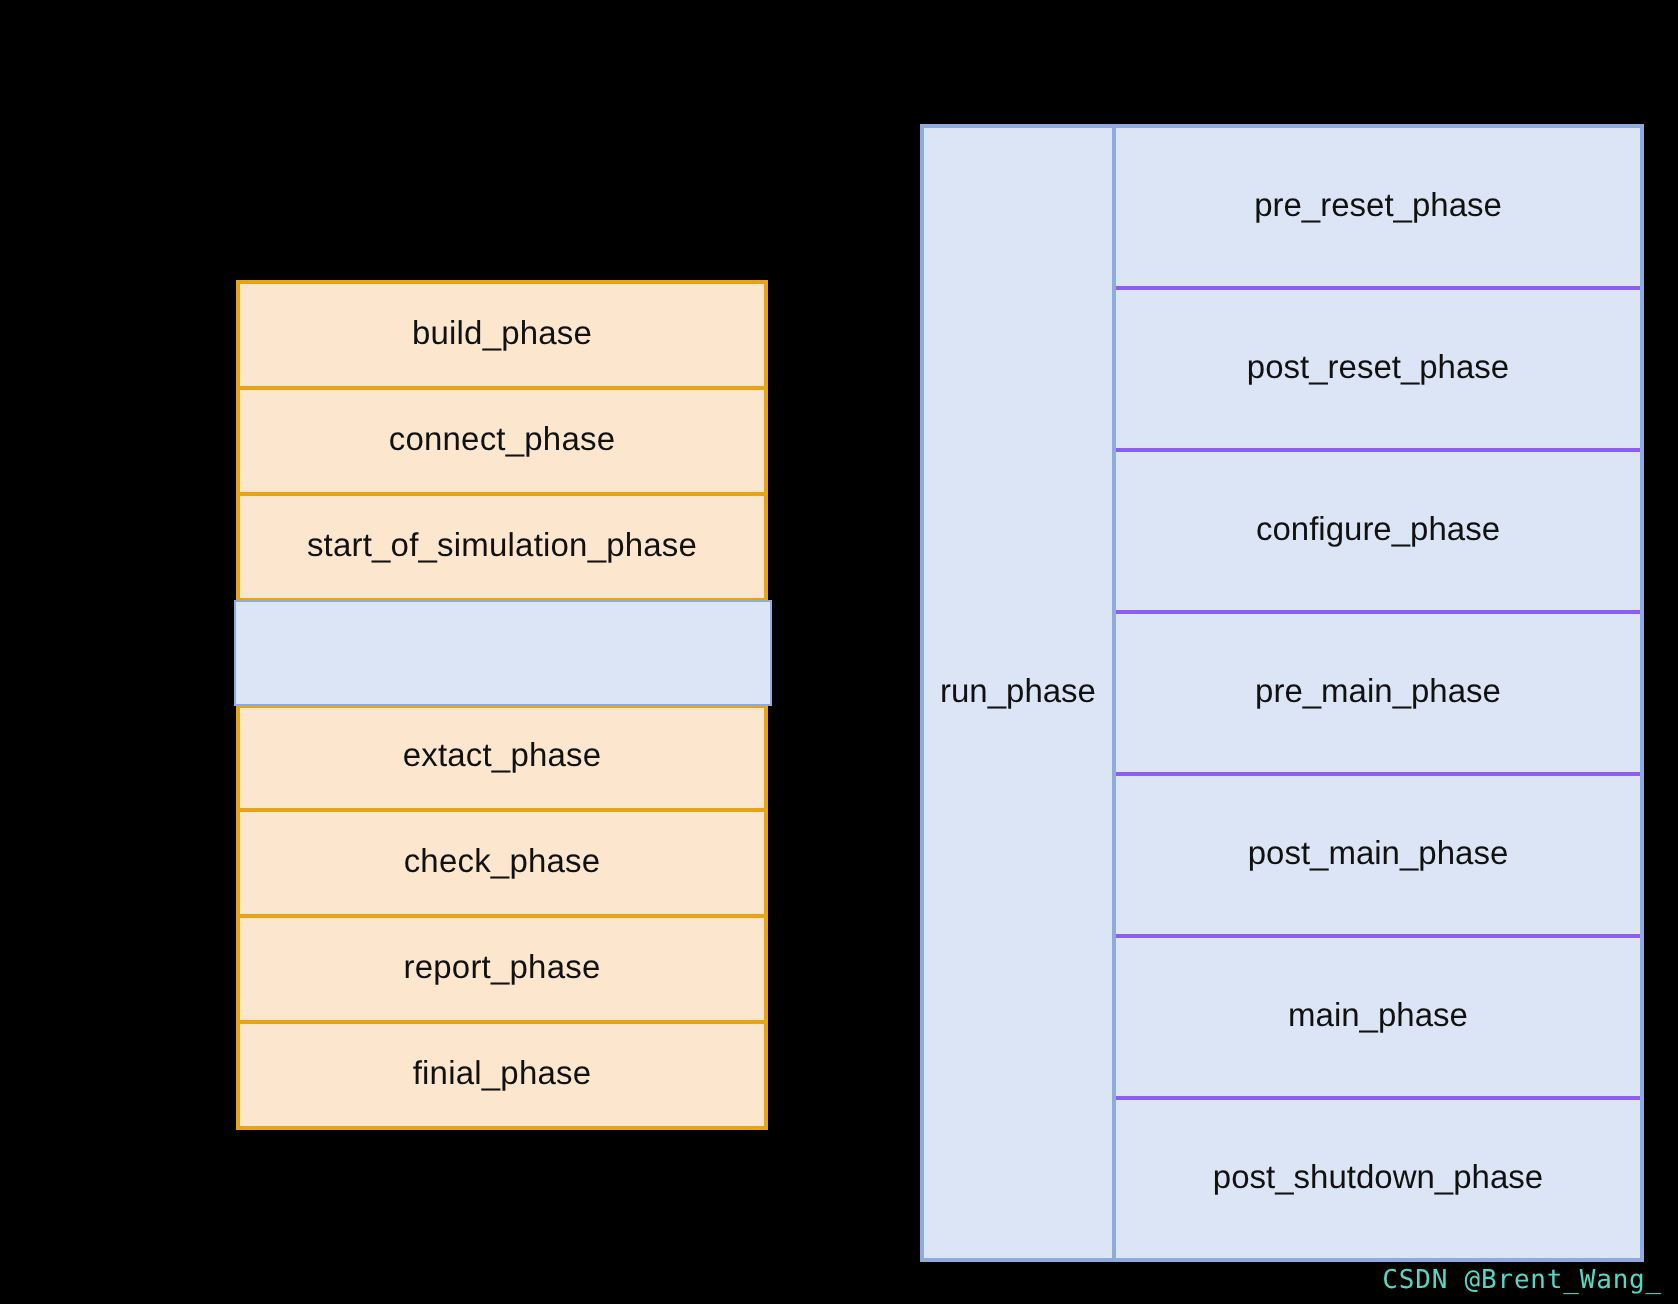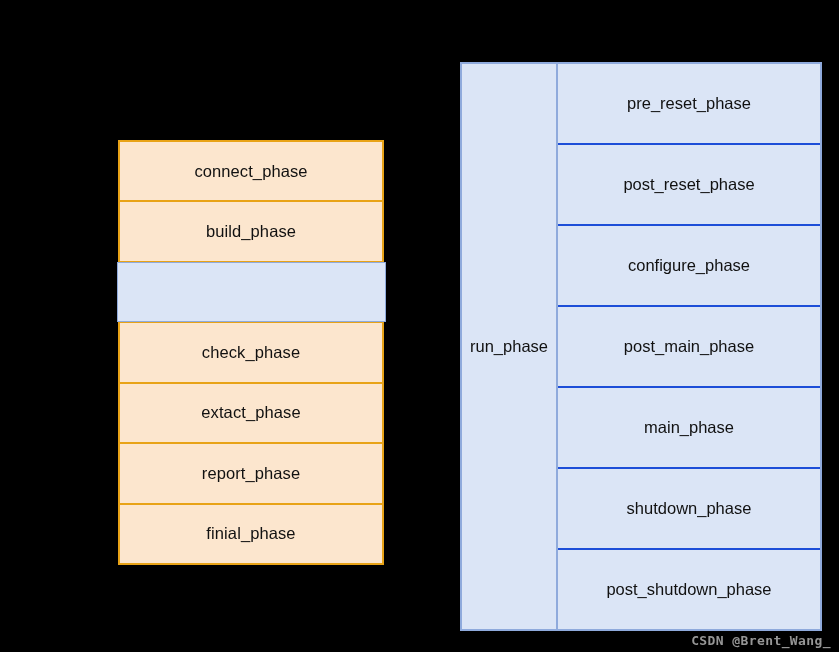--- a/index.html
+++ b/index.html
@@ -102,72 +102,74 @@
   #subphase-list {
     flex: 1 1 auto;
     box-sizing: border-box;
     display: flex;
     flex-direction: column;
   }
   .rrow {
     flex: 1 1 0;
     box-sizing: border-box;
     background: #dbe5f6;
-    border-bottom: 2px solid #1d4ed8;
+    border-bottom: 2px solid #8b5cf6;
     display: flex;
     align-items: center;
     justify-content: center;
     font-size: 16.5px;
     color: #111111;
     white-space: nowrap;
   }
   .rrow:last-child { border-bottom: none; border-radius: 17px; }
 
   
   #watermark {
     position: absolute;
     right: 8px;
     bottom: 4px;
     font-family: "DejaVu Sans Mono", monospace;
     font-size: 13px;
-    color: #a3a3a3;
+    color: #5eead4;
     opacity: 0.92;
     white-space: nowrap;
     letter-spacing: 0.4px;
     z-index: 9;
-    font-weight: bold;
   }
 </style>
 </head>
 <body>
 
 <div id="canvas">
 
   <div id="left-panel">
 
     <div class="lrow">
+      <span>build_phase</span>
+    </div>
+
+    <div class="lrow">
       <span>connect_phase</span>
     </div>
 
-    <div class="lrow">
-      <span>build_phase</span>
-    </div>
-
-
+
+    <div class="lrow">
+      <span>start_of_simulation_phase</span>
+    </div>
 
     <div class="lrow run-slot">
       <span class="clipped-label">run_phase</span>
     </div>
 
     <div class="lrow">
+      <span>extact_phase</span>
+    </div>
+
+    <div class="lrow">
       <span>check_phase</span>
-    </div>
-
-    <div class="lrow">
-      <span>extact_phase</span>
     </div>
 
     <div class="lrow">
       <span>report_phase</span>
     </div>
 
     <div class="lrow">
       <span>finial_phase</span>
     </div>
 
@@ -183,29 +185,29 @@
       <div class="rrow">
         <span>pre_reset_phase</span>
       </div>
       <div class="rrow">
         <span>post_reset_phase</span>
       </div>
       <div class="rrow">
         <span>configure_phase</span>
       </div>
       <div class="rrow">
+        <span>pre_main_phase</span>
+      </div>
+      <div class="rrow">
         <span>post_main_phase</span>
       </div>
       <div class="rrow">
         <span>main_phase</span>
       </div>
       <div class="rrow">
-        <span>shutdown_phase</span>
-      </div>
-      <div class="rrow">
         <span>post_shutdown_phase</span>
       </div>
     </div>
 
   </div>
 
   <div id="watermark">CSDN @Brent_Wang_</div>
 
 </div>
 

